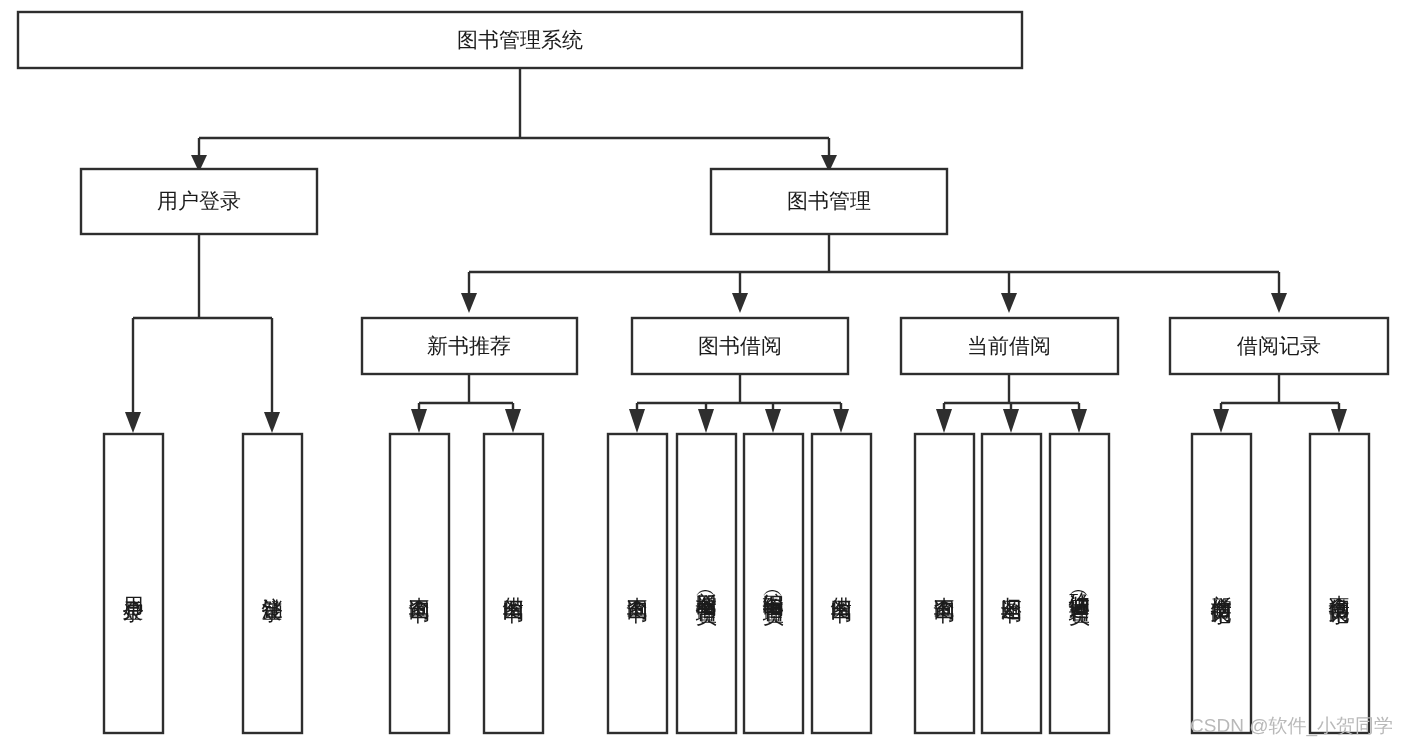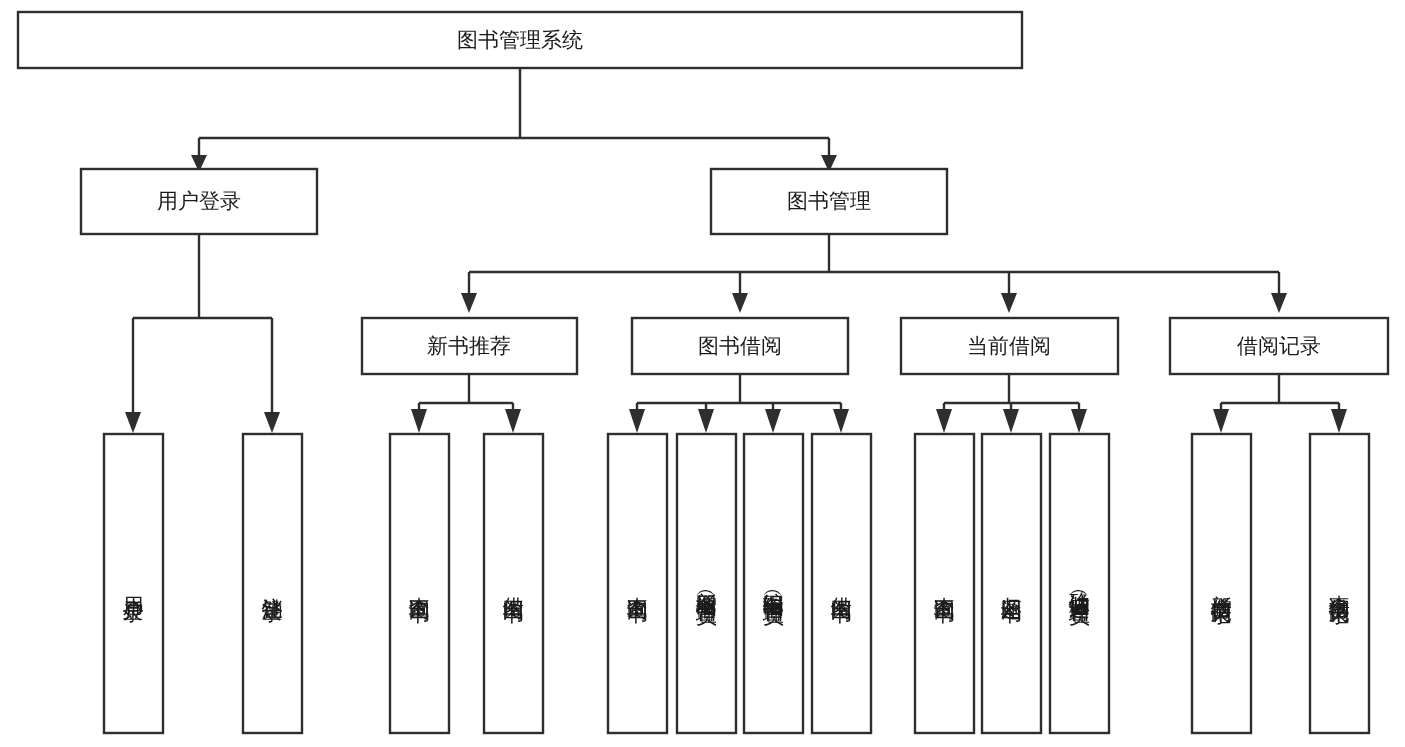--- a/index.html
+++ b/index.html
@@ -226,14 +226,15 @@
     <span class="leaf-label">确认归还（管理员）</span>
   </div>
 
   <div class="leaf-label-wrap" style="left:1192px; top:434px; width:59px; height:299px;">
     <span class="leaf-label">新增借阅记录</span>
   </div>
   <div class="leaf-label-wrap" style="left:1310px; top:434px; width:59px; height:299px;">
     <span class="leaf-label">查询借阅记录</span>
   </div>
 
+  <div class="watermark">CSDN @软件_小贺同学</div>
 
 </div>
 
 </body></html>

